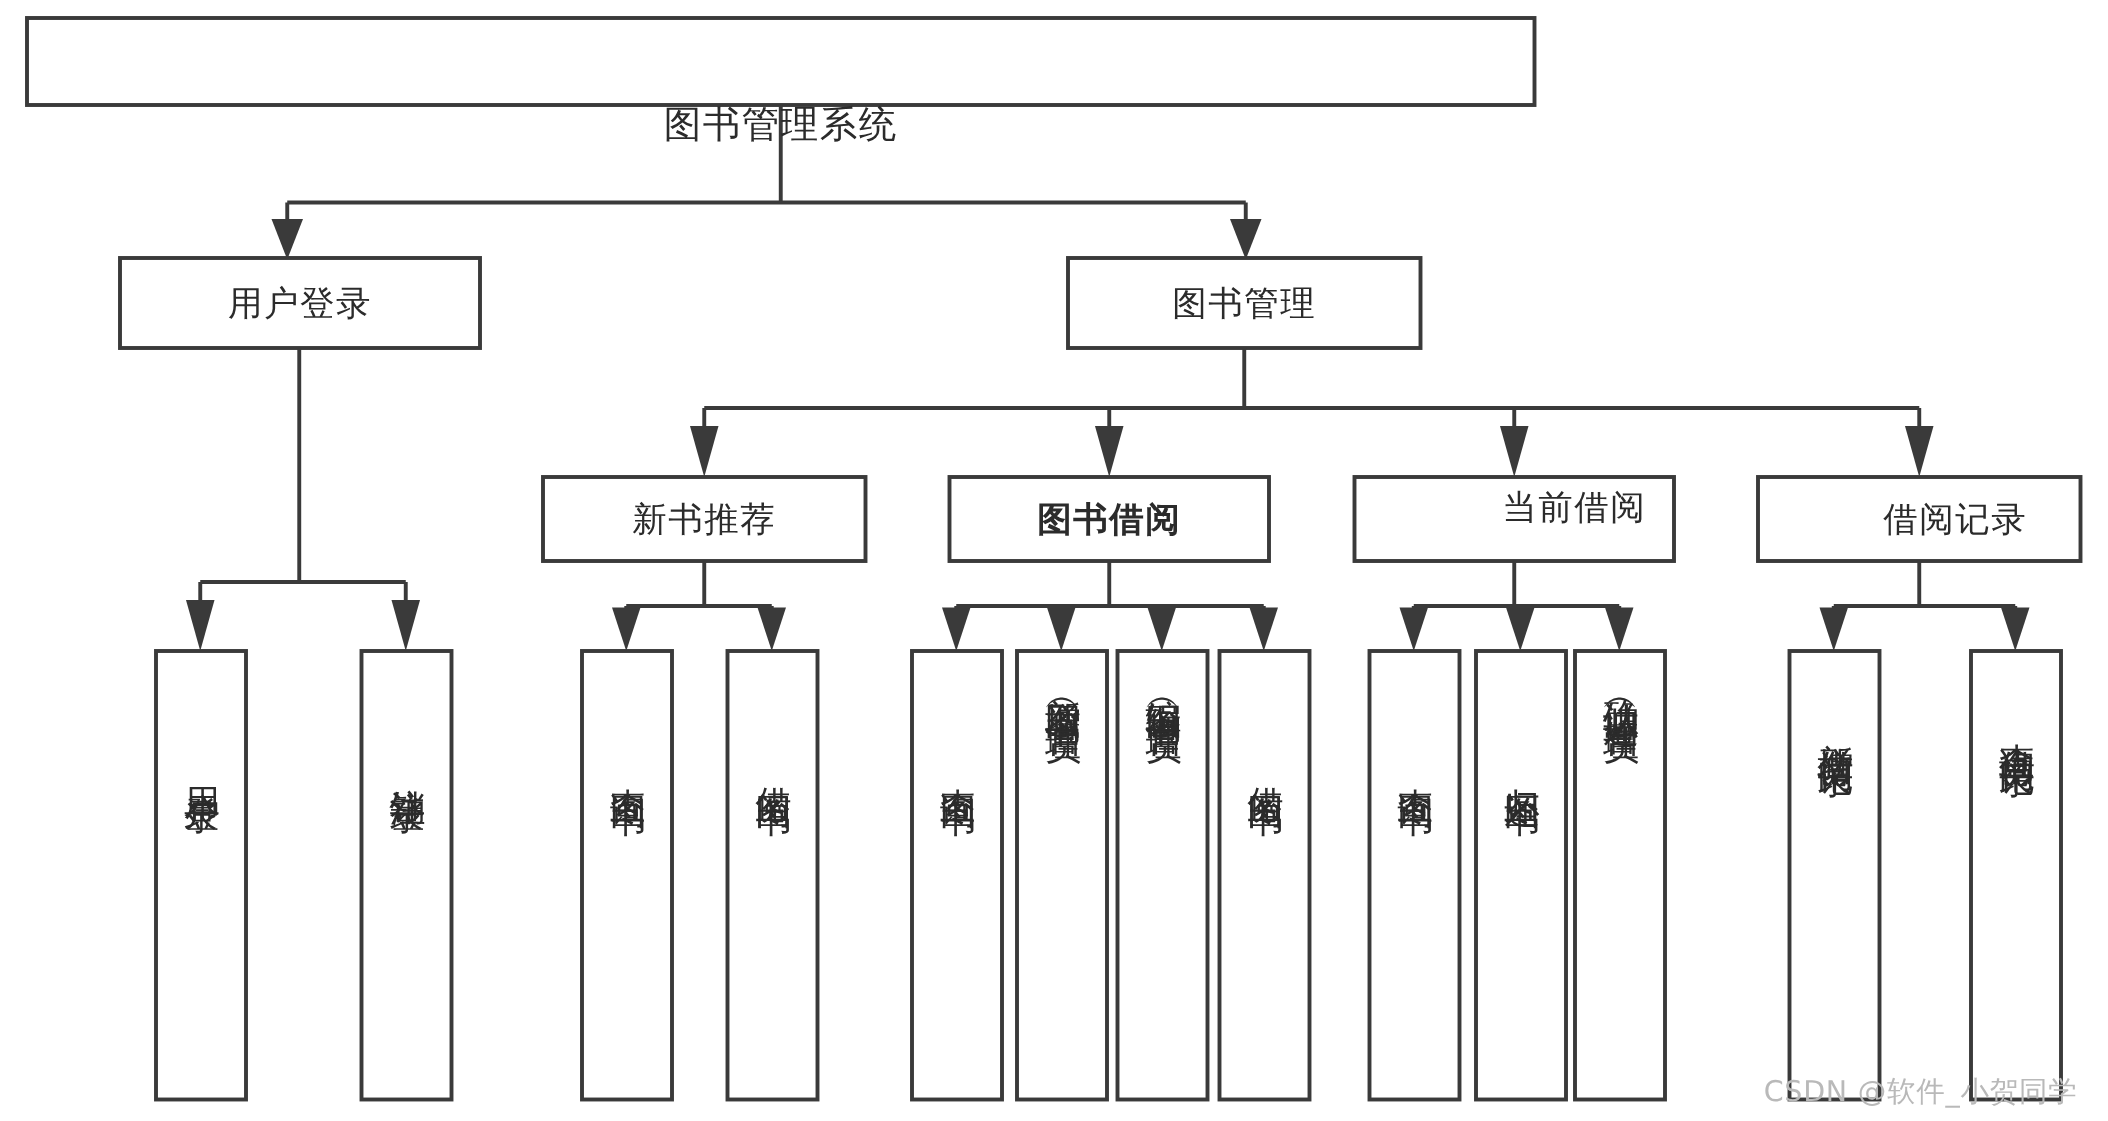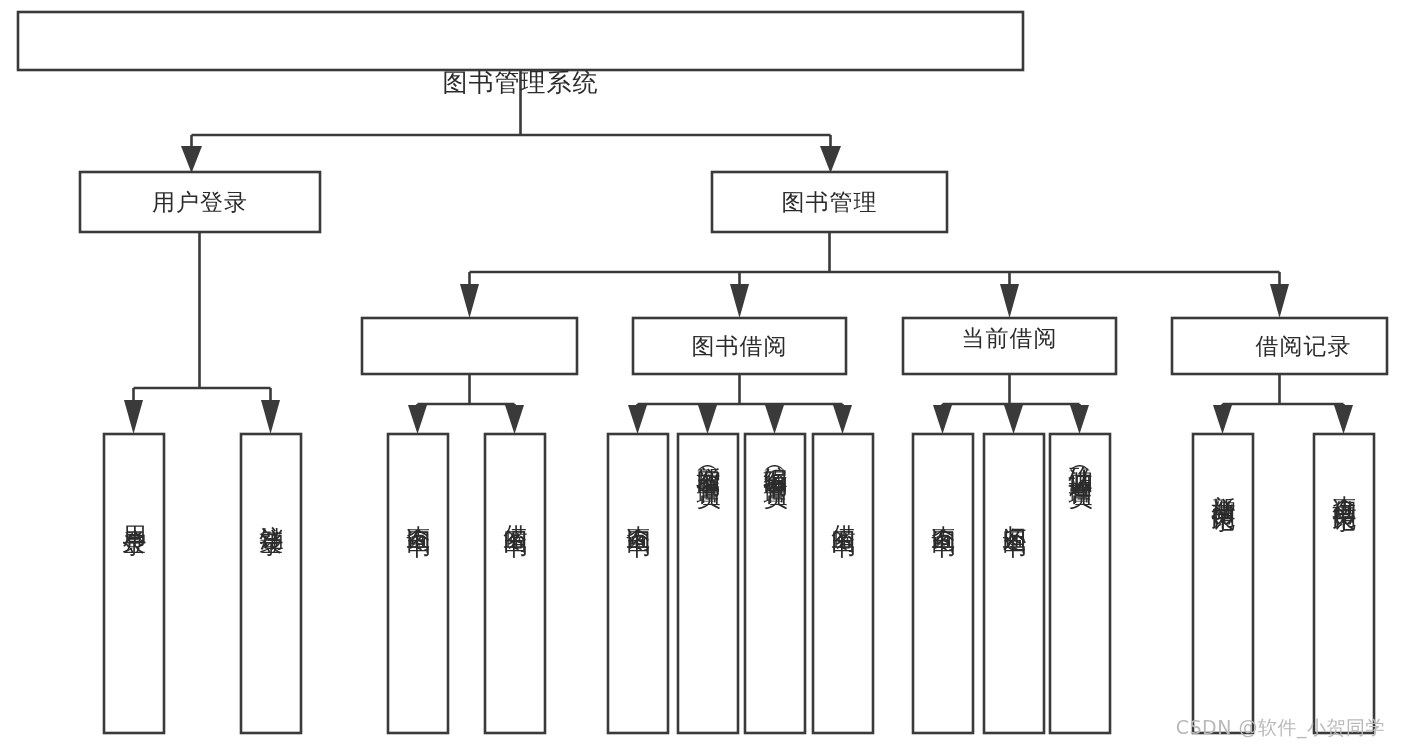--- a/index.html
+++ b/index.html
@@ -155,26 +155,29 @@
   </div>
 
   <div class="htext-wrap" style="left:80px; top:172px; width:240px; height:60px;">
     <span class="htext">用户登录</span>
   </div>
 
   <div class="htext-wrap" style="left:712px; top:172px; width:235px; height:60px;align-items:center;">
     <span class="htext">图书管理</span>
   </div>
 
-
-  <div class="htext-wrap" style="left:633px; top:318px; width:213px; height:56px;">
+  <div class="htext-wrap" style="left:362px; top:318px; width:215px; height:56px;">
+    <span class="htext">新书推荐</span>
+  </div>
+
+  <div class="htext-wrap" style="left:633px; top:318px; width:213px; height:56px;font-weight:bold;">
     <span class="htext">图书借阅</span>
   </div>
 
-  <div class="htext-wrap" style="left:903px; top:318px; width:213px; height:40px;">
+  <div class="htext-wrap" style="left:903px; top:318px; width:213px; height:40px;padding-left:40px;">
     <span class="htext">当前借阅</span>
   </div>
 
   <div class="htext-wrap" style="left:1196px; top:318px; width:215px; height:56px;">
     <span class="htext">借阅记录</span>
   </div>
 
   <div class="vtext-wrap" style="left:104px; top:434px; width:60px; height:299px; padding-top:72px;">
     <span class="vtext">用户登录</span>
   </div>

